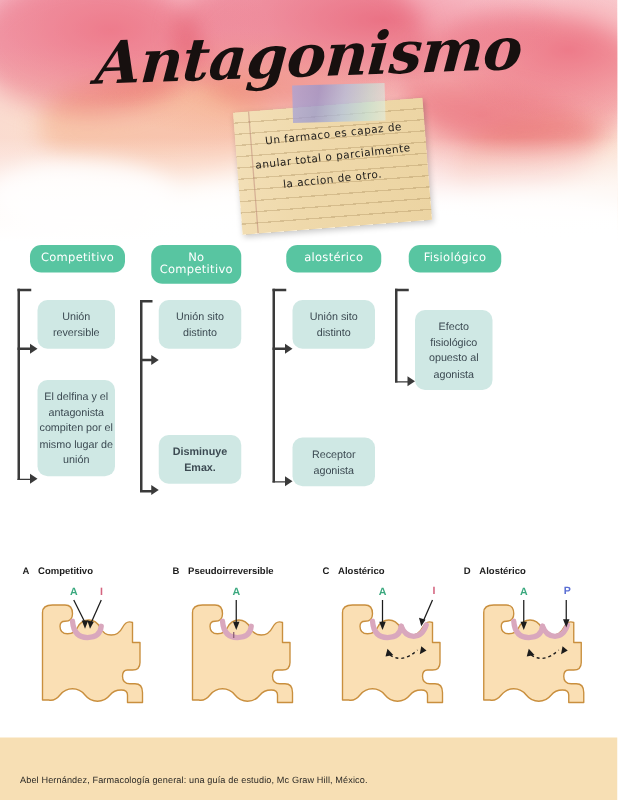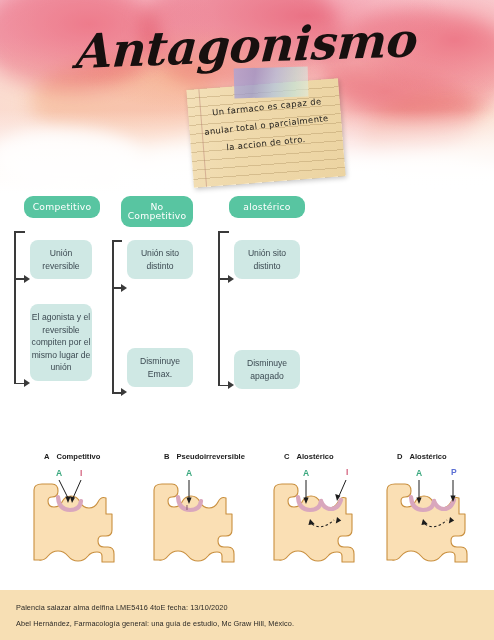--- a/index.html
+++ b/index.html
@@ -145,21 +145,20 @@
     border-left: 6px solid #3a3a3a;
   }
 
   
   .panels { position: absolute; left: 0; top: 446px; width: 494px; height: 130px; }
   .panel { position: absolute; top: 0; width: 120px; height: 128px; }
   .plabel {
     position: absolute; top: 6px; left: 0; width: 100%;
     font-size: 7.6px; font-weight: 700; color: #1c1c1c;
     white-space: nowrap;
-    margin-left: 26px;
   }
   .plabel .pl-letter { margin-right: 7px; }
   .psvg { position: absolute; top: 16px; left: 0; }
 
   
   .footer {
     position: absolute; left: 0; bottom: 0; width: 494px; height: 50px;
     background: #f7dfb4;
   }
   .foot-line {
@@ -205,51 +204,61 @@
     <div class="hdr" style="margin-left:24px; width:76px;">Competitivo</div>
     <div class="conn">
       <div class="tick" style="left:14px;  top:13px;  width:11px;"></div>
       <div class="vline" style="left:14px;  top:13px;  height:153px;"></div>
       <div class="hline" style="left:14px;  top:60px;  width:11px;"></div>
       <div class="arw" style="left:24px;  top:56.5px;"></div>
       <div class="hline" style="left:14px;  top:164.5px; width:11px;"></div>
       <div class="arw" style="left:24px;  top:161px;"></div>
     </div>
     <div class="cell" style="left:30px; top:44px; width:62px;">Unión reversible</div>
-    <div class="cell" style="left:30px; top:108px; width:62px;">El agonista y el reversible compiten por el mismo lugar de unión</div>
+    <div class="cell" style="left:30px; top:108px; width:62px;">El delfina y el antagonista compiten por el mismo lugar de unión</div>
   </div>
 
   <div class="col" style="left:110px; width:105px;">
     <div class="hdr" style="margin-left:11px; width:72px;">No Competitivo</div>
     <div class="conn">
       <div class="tick" style="left:2px;  top:13px;  width:10px;"></div>
       <div class="vline" style="left:2px;  top:13px;  height:153px;"></div>
       <div class="hline" style="left:2px;  top:60px;  width:10px;"></div>
       <div class="arw" style="left:11px; top:56.5px;"></div>
       <div class="hline" style="left:2px;  top:164.5px; width:10px;"></div>
       <div class="arw" style="left:11px; top:161px;"></div>
     </div>
     <div class="cell" style="left:17px; top:44px; width:66px;">Unión sito distinto</div>
-    <div class="cell" style="left:17px; top:152px; width:66px;">Disminuye Emax.</div>
+    <div class="cell" style="left:17px; top:152px; width:66px;font-weight:bold;">Disminuye Emax.</div>
   </div>
 
   <div class="col" style="left:215px; width:105px;">
     <div class="hdr" style="margin-left:14px; width:76px;">alostérico</div>
     <div class="conn">
       <div class="tick" style="left:3px;  top:13px;  width:11px;"></div>
       <div class="vline" style="left:3px;  top:13px;  height:155px;"></div>
       <div class="hline" style="left:3px;  top:60px;  width:11px;"></div>
       <div class="arw" style="left:13px; top:56.5px;"></div>
       <div class="hline" style="left:3px;  top:166.5px; width:11px;"></div>
       <div class="arw" style="left:13px; top:163px;"></div>
     </div>
     <div class="cell" style="left:19px; top:44px; width:66px;">Unión sito distinto</div>
-    <div class="cell" style="left:19px; top:154px; width:66px;">Disminuye apagado</div>
-  </div>
-
+    <div class="cell" style="left:19px; top:154px; width:66px;">Receptor agonista</div>
+  </div>
+
+  <div class="col" style="left:315px; width:95px;">
+    <div class="hdr" style="margin-left:12px; width:74px;">Fisiológico</div>
+    <div class="conn">
+      <div class="tick" style="left:1px;  top:13px;  width:11px;"></div>
+      <div class="vline" style="left:1px;  top:13px;  height:75px;"></div>
+      <div class="hline" style="left:1px;  top:86.5px; width:11px;"></div>
+      <div class="arw" style="left:11px; top:83px;"></div>
+    </div>
+    <div class="cell" style="left:17px; top:52px; width:62px;">Efecto fisiológico opuesto al agonista</div>
+  </div>
 
 </div>
 
 <div class="panels">
 
   <div class="panel" style="left:18px;">
     <div class="plabel">
       <span class="pl-letter">A</span><span>Competitivo</span>
     </div>
     <svg class="psvg" width="120" height="112" viewBox="0 0 120 112">
@@ -333,15 +342,14 @@
       <path d="M82 18 L82 34" stroke="#1c1c1c" stroke-width="1" fill="none"></path>
       <path d="M82 40 l-2.6 -6.6 l5.2 0 Z" fill="#1c1c1c"></path>
       <path d="M54 62 Q64 69 76 58" fill="none" stroke="#1c1c1c" stroke-width="1.1" stroke-dasharray="2.4 2.4"></path>
       <path d="M52 57 l4.6 4.9 l-6.2 1.2 Z" fill="#1c1c1c"></path>
       <path d="M79 55 l-1.2 6.4 l5.4 -3 Z" fill="#1c1c1c"></path>
     </svg>
   </div>
 </div>
 
 <div class="footer">
-  <div class="foot-line fl1">Palencia salazar alma delfina LME5416   4toE   fecha: 13/10/2020</div>
   <div class="foot-line fl2">Abel Hernández, Farmacología general: una guía de estudio, Mc Graw Hill, México.</div>
 </div>
 
 </body></html>

